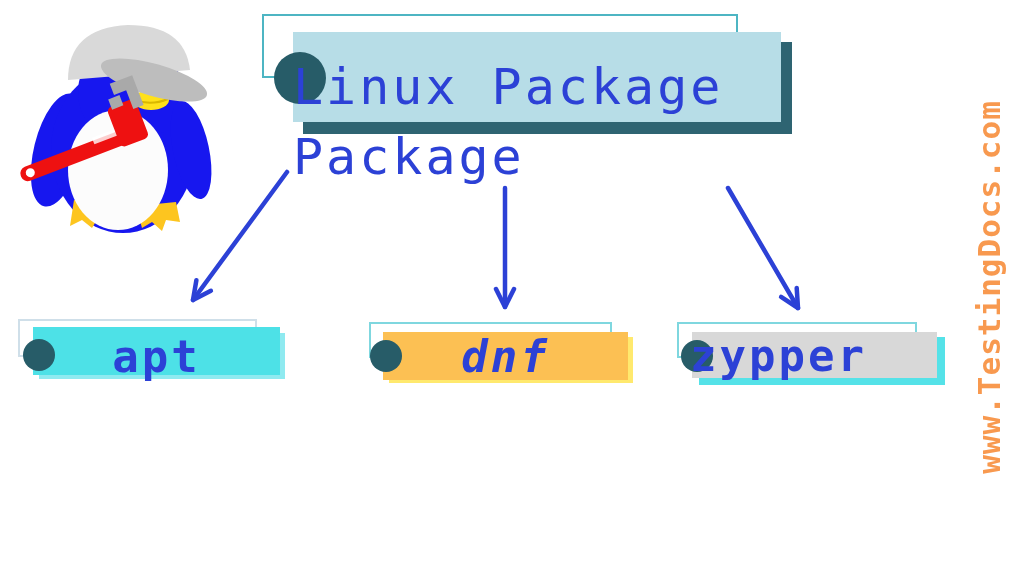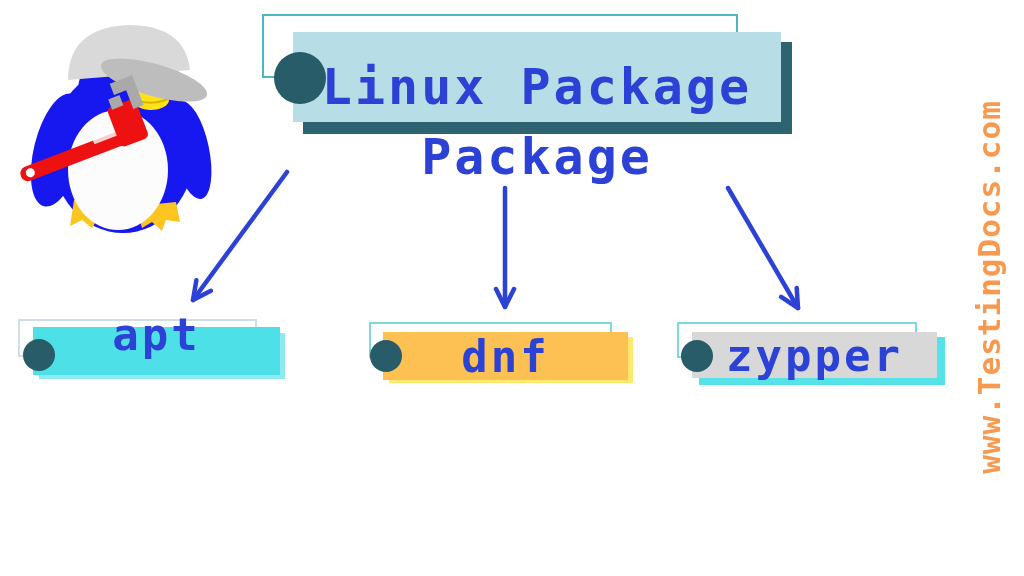--- a/index.html
+++ b/index.html
@@ -7,48 +7,48 @@
     position:relative;width:1024px;height:576px;background:#ffffff;
     overflow:hidden;font-family:"DejaVu Sans Mono",monospace;
   }
   .abs{position:absolute;}
   
   .title-outline{left:262px;top:14px;width:472px;height:60px;border:2px solid #4db5c3;}
   .title-shadow{left:303px;top:42px;width:489px;height:92px;}
   .title-box{left:293px;top:32px;width:488px;height:90px;}
   .title-bullet{left:274px;top:52px;width:52px;height:52px;border-radius:50%;}
   .title-text{
-    left:293px;top:52px;width:488px;text-align:center;
-    font-size:50px;line-height:70px;font-weight:bold;letter-spacing:3px;
+    left:293px;top:52px;width:488px;text-align:left;
+    font-size:50px;line-height:70px;font-weight:normal;letter-spacing:3px;
   }
   
   .connector-layer{left:0;top:0;width:1024px;height:576px;pointer-events:none;}
   .connector-layer path{fill:none;stroke-width:4.5px;stroke-linecap:round;stroke-linejoin:round;}
   
   .node-outline{border:2px solid;}
   .node-bullet{width:32px;height:32px;border-radius:50%;}
   .node-label{
     text-align:center;font-size:44px;font-weight:bold;letter-spacing:3px;
     display:flex;align-items:center;justify-content:center;
   }
   .apt-outline{left:18px;top:319px;width:235px;height:34px;}
   .apt-shadow{left:39px;top:333px;width:246px;height:46px;}
   .apt-box{left:33px;top:327px;width:247px;height:48px;}
   .apt-bullet{left:23px;top:339px;}
-  .apt-label{left:33px;top:310px;width:247px;height:48px;}
+  .apt-label{left:33px;top:332px;width:247px;height:48px;}
   .dnf-outline{left:369px;top:322px;width:239px;height:32px;}
   .dnf-shadow{left:389px;top:337px;width:244px;height:46px;}
   .dnf-box{left:383px;top:332px;width:245px;height:48px;}
   .dnf-bullet{left:370px;top:340px;}
   .dnf-label{left:383px;top:332px;width:245px;height:48px;}
   .zyp-outline{left:677px;top:322px;width:236px;height:32px;}
   .zyp-shadow{left:699px;top:337px;width:246px;height:48px;}
   .zyp-box{left:692px;top:332px;width:245px;height:46px;}
   .zyp-bullet{left:681px;top:340px;}
-  .zyp-label{left:692px;top:332px;width:245px;height:46px;}
+  .zyp-label{left:656px;top:332px;width:245px;height:46px;}
   
   .watermark{
     left:799px;top:270px;width:380px;height:34px;
     transform:rotate(-90deg);
     font-size:31px;font-weight:bold;letter-spacing:1px;
     text-align:center;line-height:34px;white-space:nowrap;
   }
   .mascot{left:8px;top:0px;}
 </style>
 </head>
@@ -118,21 +118,21 @@
   <div class="abs node-outline apt-outline" style="border-color: rgb(207, 223, 233);"></div>
   <div class="abs apt-shadow" style="background: rgb(143, 234, 240);"></div>
   <div class="abs apt-box" style="background: rgb(77, 225, 231);"></div>
   <div class="abs node-bullet apt-bullet" style="background: rgb(39, 92, 104);"></div>
   <div class="abs node-label apt-label" style="color: rgb(44, 65, 214);">apt</div>
 
   <div class="abs node-outline dnf-outline" style="border-color: rgb(127, 215, 223);"></div>
   <div class="abs dnf-shadow" style="background: rgb(255, 233, 110);"></div>
   <div class="abs dnf-box" style="background: rgb(252, 192, 83);"></div>
   <div class="abs node-bullet dnf-bullet" style="background: rgb(39, 92, 104);"></div>
-  <div class="abs node-label dnf-label" style="color: rgb(44, 65, 214);">dnf</div>
+  <div class="abs node-label dnf-label" style="color: rgb(44, 65, 214); font-style: italic;">dnf</div>
 
   <div class="abs node-outline zyp-outline" style="border-color: rgb(127, 215, 223);"></div>
   <div class="abs zyp-shadow" style="background: rgb(85, 226, 232);"></div>
   <div class="abs zyp-box" style="background: rgb(216, 216, 216);"></div>
   <div class="abs node-bullet zyp-bullet" style="background: rgb(39, 92, 104);"></div>
   <div class="abs node-label zyp-label" style="color: rgb(44, 65, 214);">zypper</div>
 
   <div class="abs watermark" style="color: rgb(248, 153, 79);">www.TestingDocs.com</div>
 
 </div>

